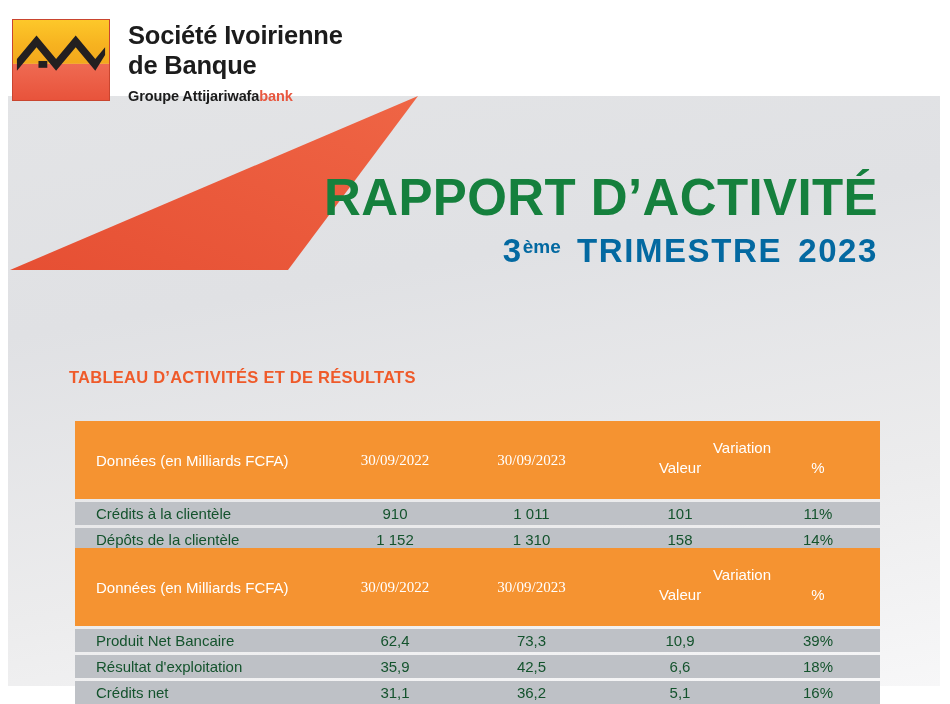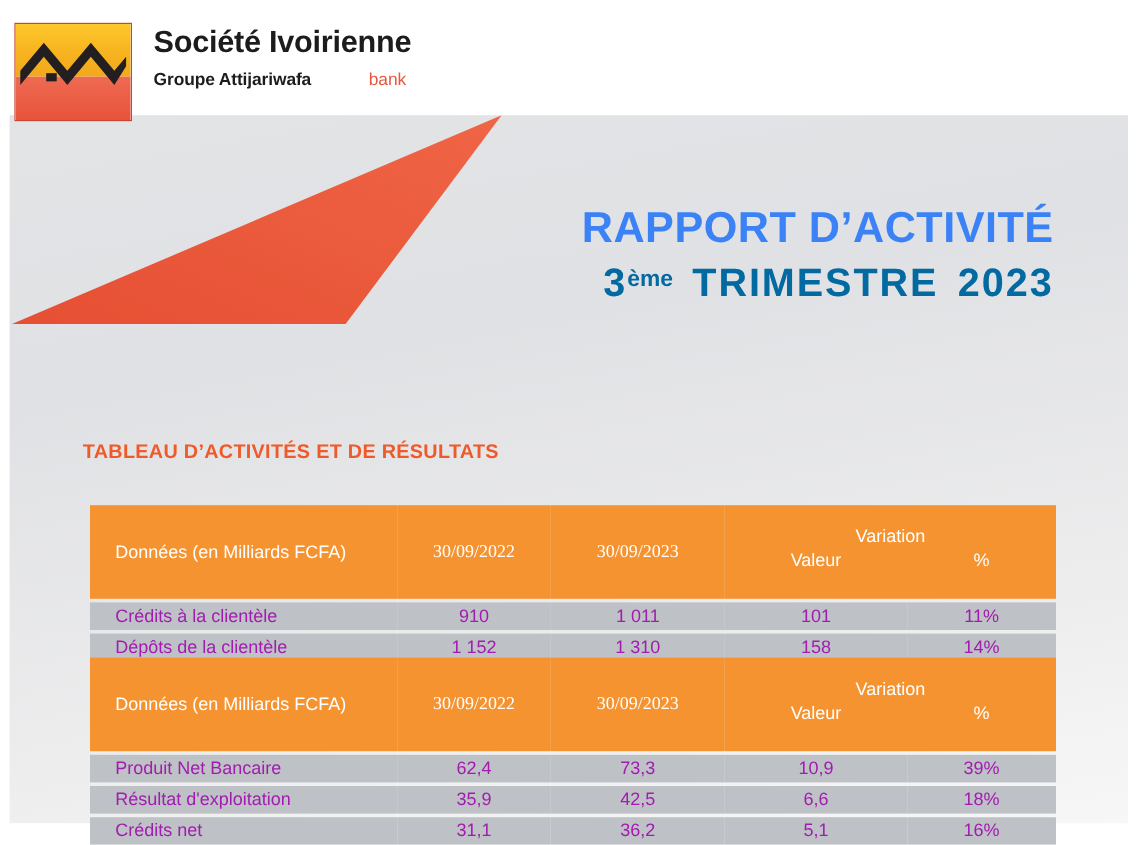--- a/index.html
+++ b/index.html
@@ -54,22 +54,21 @@
   }
   .logo-group {
     margin-top: 8px;
     font-size: 14.5px;
     font-weight: bold;
     color: #1c1c1c;
     letter-spacing: -0.1px;
   }
   .logo-group .bank {
     color: #e8573f;
-    font-weight: normal;
-    padding-left: 48px;
+    font-weight: bold;
   }
 
   
   .grey-panel {
     position: absolute;
     left: 8px;
     top: 96px;
     width: 932px;
     height: 590px;
     background: linear-gradient(170deg, #e3e4e6 0%, #e0e1e4 32%, #ececed 70%, #f7f7f8 100%);
@@ -84,23 +83,23 @@
   }
 
   
   .report-title {
     position: absolute;
     right: 72px;
     top: 172px;
     text-align: right;
   }
   .report-title-main {
-    font-size: 36px;
-    font-weight: bold;
-    color: #3b82f6;
+    font-size: 51px;
+    font-weight: bold;
+    color: #15803d;
     letter-spacing: 0.4px;
     line-height: 1;
   }
   .report-title-sub {
     margin-top: 11px;
     font-size: 33px;
     font-weight: 700;
     color: #0369a1;
     letter-spacing: 1.6px;
     line-height: 1;
@@ -190,21 +189,21 @@
     font-size: 15px;
   }
   .hdr-sub-pct {
     flex: 1;
     text-align: center;
     font-size: 15px;
   }
 
   .data-table tbody td {
     background: #bec1c6;
-    color: #a21caf;
+    color: #14532d;
     height: 23px;
     font-size: 15px;
     padding: 0;
   }
   .cell-label {
     text-align: left;
     padding-left: 21px !important;
   }
   .cell-num { text-align: center; }
 
@@ -246,20 +245,21 @@
           </linearGradient>
         </defs>
         <rect x="0" y="0" width="98" height="45" fill="url(#logoTop)"></rect>
         <rect x="0" y="45" width="98" height="37" fill="url(#logoBot)"></rect>
         <path d="M4 52 L24 28 L44 52 L64 28 L84 52 L94 36 L94 28 L84 40 L64 16 L44 40 L24 16 L4 40 Z" fill="#231f20"></path>
         <rect x="26" y="42" width="9" height="7" fill="#231f20"></rect>
       </svg>
     </div>
     <div class="logo-text">
       <div class="logo-name">Société Ivoirienne</div>
+      <div class="logo-name">de Banque</div>
       <div class="logo-group">
         <span>Groupe Attijariwafa</span><span class="bank">bank</span>
       </div>
     </div>
   </div>
 
   <div class="report-title">
     <div class="report-title-main">RAPPORT D’ACTIVITÉ</div>
     <div class="report-title-sub"><span>3</span><span class="ord">ème</span><span class="gap"> </span><span>TRIMESTRE</span><span class="gap">&nbsp;</span><span>2023</span></div>
   </div>

